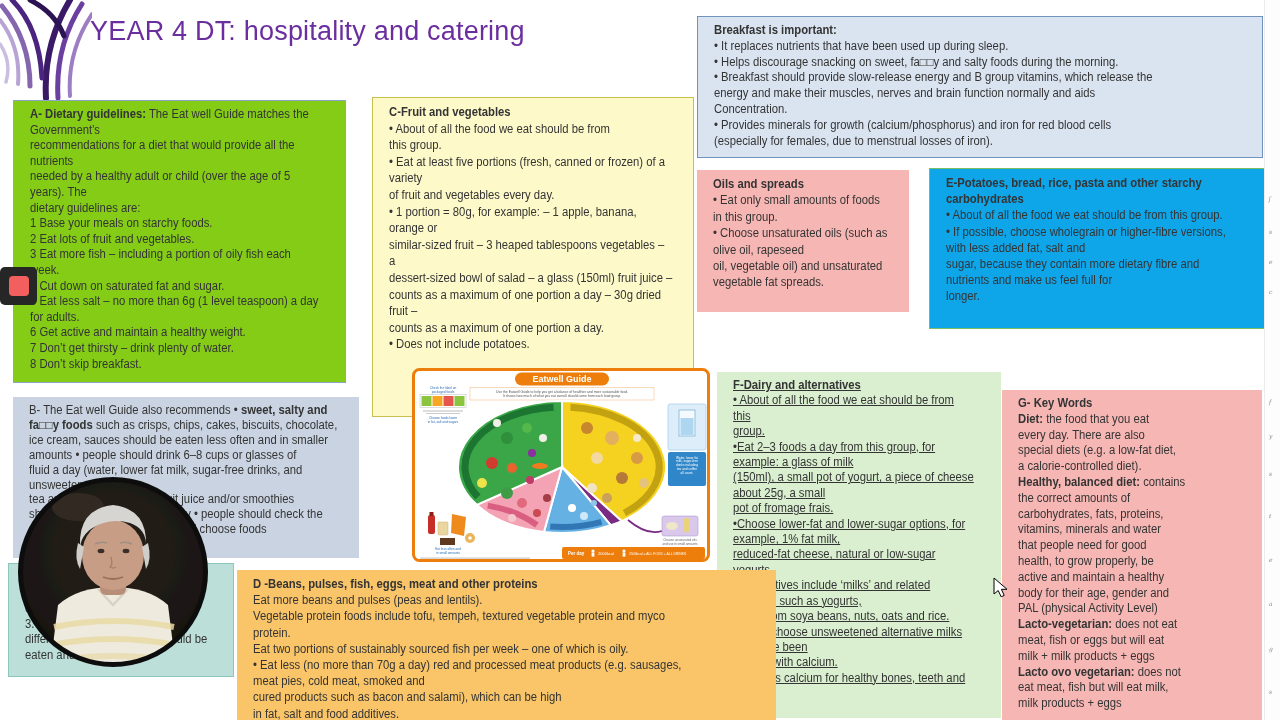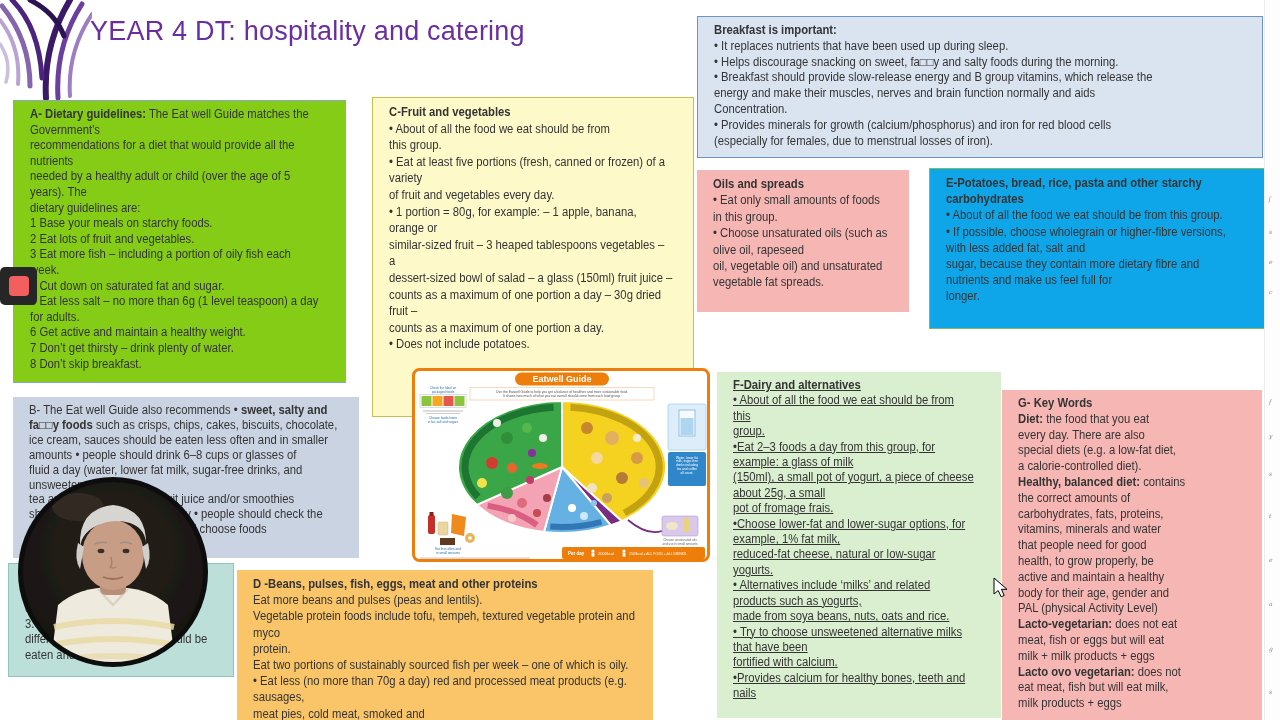--- a/index.html
+++ b/index.html
@@ -18,21 +18,21 @@
   .box-oils{left:697px;top:170px;width:212px;height:142px;background:#f6b7b4;}
   .box-oils .txt{line-height:16.4px;}
   .box-e{left:922px;top:168px;width:341px;height:161px;background:#0ea5e9;border:1.5px solid #7cbd64;margin-left:7px;}
   .box-e .txt{line-height:16.2px;}
   .box-b{left:13px;top:397px;width:346px;height:161px;background:#c9d3e1;}
   .box-b .txt{line-height:14.9px;}
   .box-f{left:717px;top:372px;width:284px;height:346px;background:#d9efcf;text-decoration:underline;}
   .box-f .txt{line-height:15.4px;}
   .box-g{left:1002px;top:390px;width:260px;height:397px;background:#f6b7b4;}
   .box-g .txt{line-height:15.8px;}
-  .box-d{left:237px;top:570px;width:416px;height:150px;background:#f9c568;}
+  .box-d{left:237px;top:570px;width:539px;height:150px;background:#f9c568;}
   .box-d .txt{line-height:16.2px;}
   .box-tasks{left:8px;top:563px;width:226px;height:114px;background:#bcdfd9;border:1px solid #8cc7be;}
   .box-tasks .txt{line-height:15.5px;}
   .eatwell{position:absolute;left:412px;top:368px;width:298px;height:194px;}
   .webcam{position:absolute;left:18px;top:477px;width:190px;height:190px;}
   .stopbtn{position:absolute;left:0;top:267px;width:37px;height:38px;background:#262626;border-radius:5px;}
   .stopbtn .sq{position:absolute;left:9px;top:9px;width:20px;height:20px;background:#f25f5e;border-radius:4px;}
   .cursor{position:absolute;left:993px;top:577px;}
   .edge{position:absolute;left:1264px;top:0;width:16px;height:720px;background:#fdfdfd;border-left:1px solid #ececec;}
   .edge span{position:absolute;left:4px;font-family:"DejaVu Serif",serif;font-style:italic;font-size:6px;color:#8a8a8a;}

